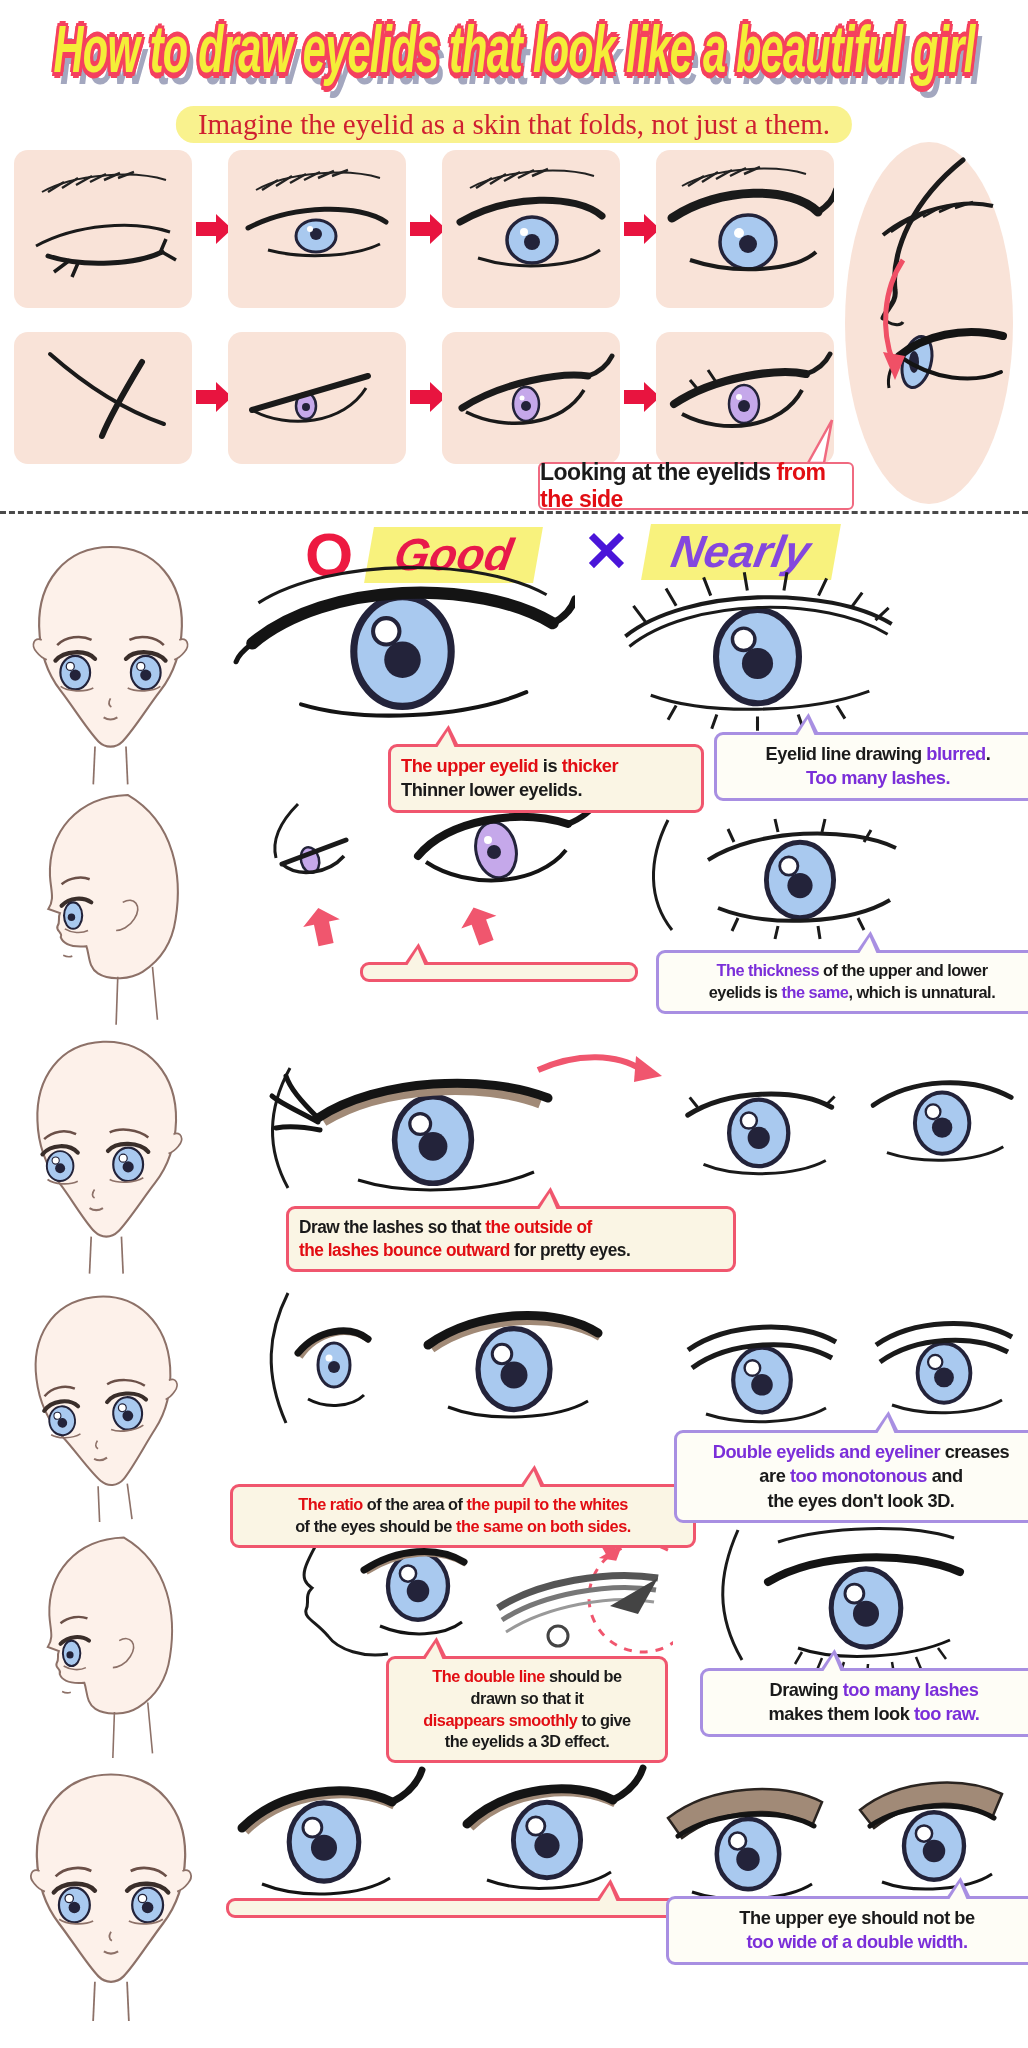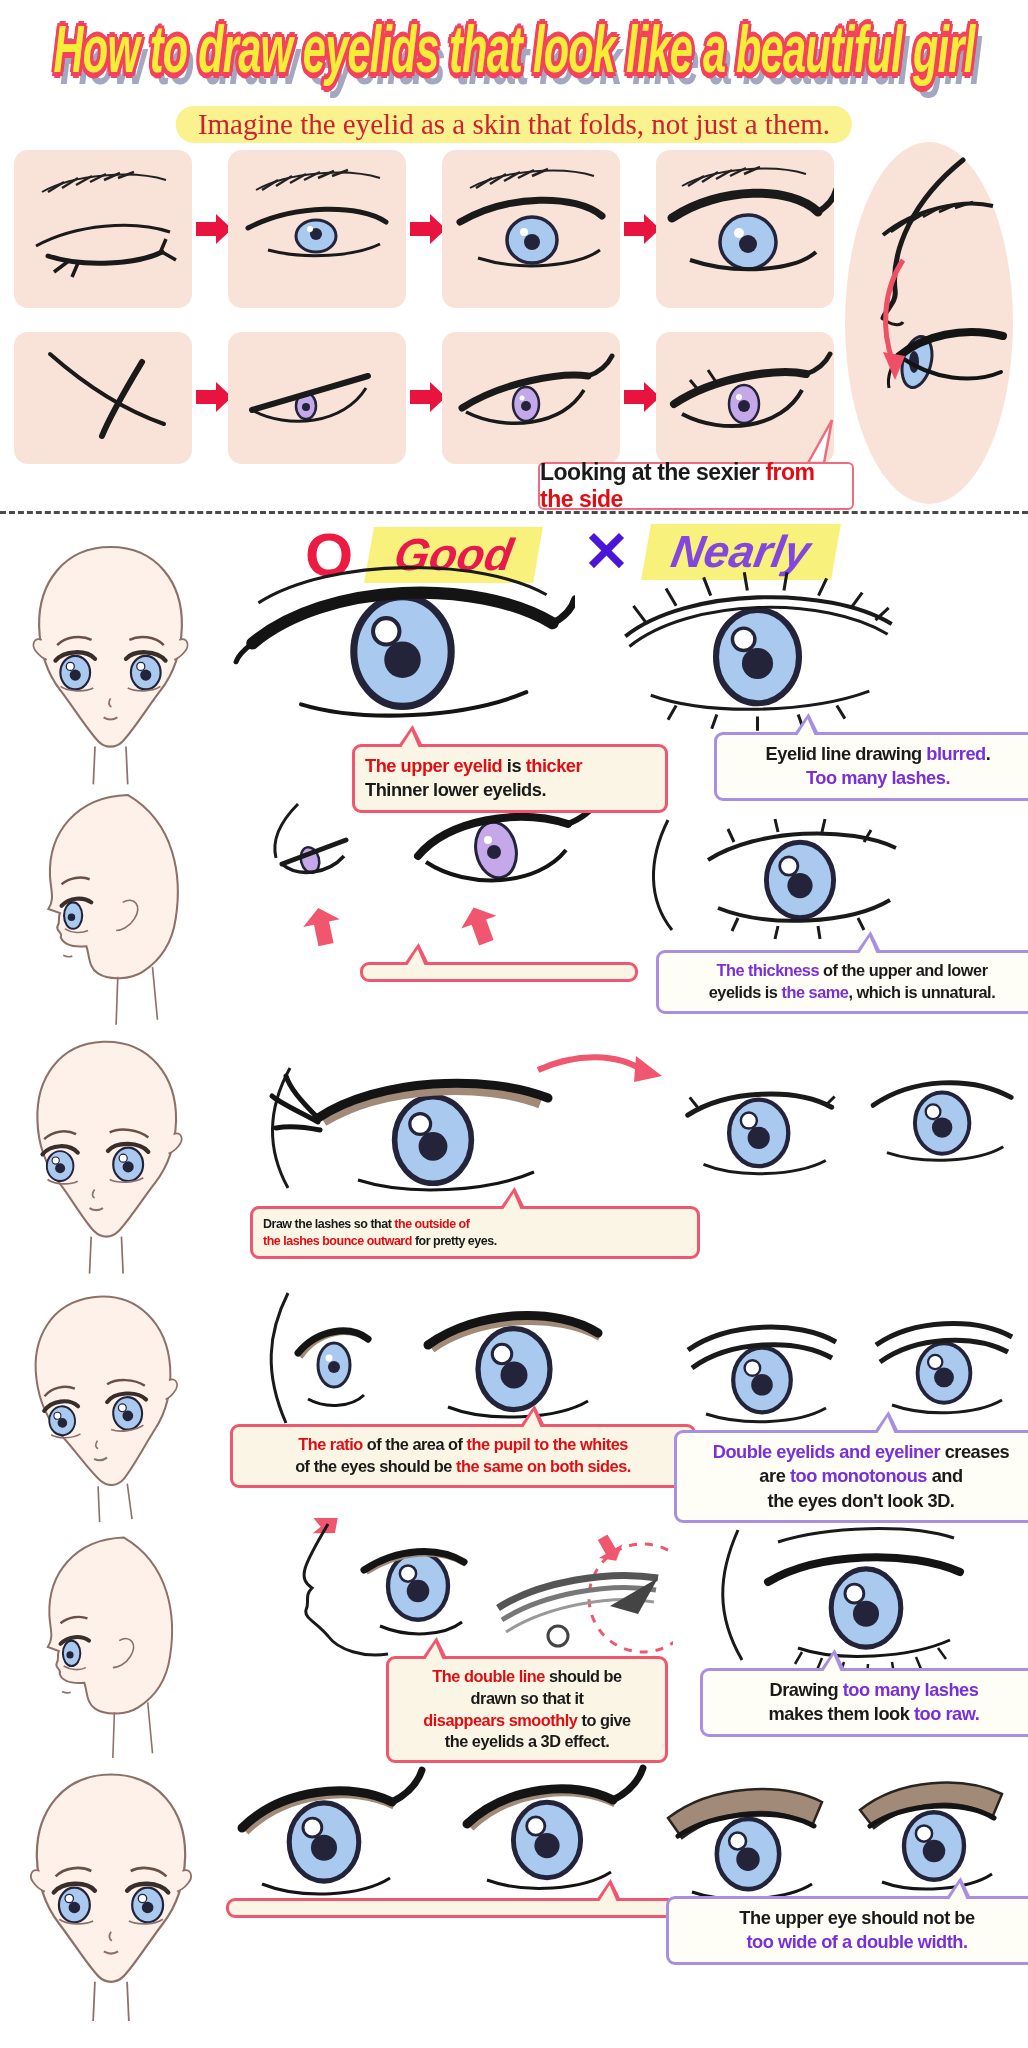--- a/index.html
+++ b/index.html
@@ -39,22 +39,22 @@
   .hdr-nearly .mark{font-size:56px;color:#4a15d9;}
   .hdr .lbl{font-size:45px;font-weight:900;font-style:italic;padding:2px 26px;
             background:#f8f27d;transform:skewX(-10deg);}
   .hdr-good .lbl{color:#e8194b;}
   .hdr-nearly .lbl{color:#8447de;}
   
   .callout{position:absolute;border-radius:9px;padding:7px 10px;font-weight:700;
            font-size:19px;line-height:1.28;letter-spacing:-0.5px;}
   .callout.good{background:#faf5e4;border:3px solid #f0566e;}
   .callout.nearly{background:#fefdf6;border:3px solid #a88fe2;}
-  .callout.al-left{text-align:left;} .callout.al-center{text-align:center;}
-  .callout.fs17{font-size:17px;} .callout.fs18{font-size:13px;}
+  .callout.al-left{text-align:left;margin-left:36px;} .callout.al-center{text-align:center;}
+  .callout.fs17{font-size:17px;} .callout.fs18{font-size:18px;}
   .rich-line{transform:scaleX(0.96);transform-origin:center;}
   .al-left .rich-line{transform-origin:left center;}
   .seg-red{color:#e20d13;} .seg-black{color:#1a1a1a;} .seg-purple{color:#7b2fd9;}
   .tail{position:absolute;top:-22px;width:0;height:0;
         border-left:8px solid transparent;border-right:18px solid transparent;
         transform:skewX(-18deg);}
   .tail.tg{border-bottom:22px solid #f0566e;}
   .tail.tn{border-bottom:22px solid #a88fe2;}
   .tail::after{content:"";position:absolute;left:-4px;top:6px;width:0;height:0;
                border-left:5px solid transparent;border-right:12px solid transparent;}
@@ -226,21 +226,21 @@
       <ellipse cx="71" cy="222" rx="5" ry="11" fill="#23233a"></ellipse>
       <path d="M160,196 C120,186 80,196 56,216" fill="none" stroke="#141414" stroke-width="8" stroke-linecap="round"></path>
       <path d="M56,216 C90,240 130,244 158,232" fill="none" stroke="#141414" stroke-width="4" stroke-linecap="round"></path>
       <path d="M56,216 C48,226 44,238 46,248" fill="none" stroke="#141414" stroke-width="3"></path>
       <path d="M60,120 C40,150 38,190 50,222" fill="none" stroke="#f05066" stroke-width="5"></path>
       <polygon points="40,212 52,240 62,216" fill="#f05066"></polygon>
     </svg>
   </div>
 
   <div class="side-label">
-    <span><span class="rich-line"><span class="seg-black">Looking at the sexier </span><span class="seg-red">from the side</span></span></span>
+    <span><span class="rich-line"><span class="seg-black">Looking at the eyelids </span><span class="seg-red">from the side</span></span></span>
   </div>
   <svg class="label-tail" width="44" height="46">
     <polygon points="8,45 32,2 24,45" fill="#fff" stroke="#f06a80" stroke-width="2.5"></polygon>
   </svg>
 
   <div class="dotted"></div>
 
   <div class="hdr hdr-good" style="left:305px;top:524px">
     <span class="mark">O</span>
     <span class="lbl">Good</span>
@@ -489,21 +489,21 @@
   </div>
 
   <div class="callout good al-left fs18" style="left:250px;top:1206px;width:424px">
     <span class="tail tg" style="left:250px"></span>
     <div>
         <div class="rich-line"><span class="seg-black">Draw the lashes so that </span><span class="seg-red">the outside of</span></div>
         <div class="rich-line"><span class="seg-red">the lashes bounce outward </span><span class="seg-black">for pretty eyes.</span></div>
       </div>
   </div>
 
-  <div class="callout good al-center fs17" style="left:230px;top:1424px;width:440px">
+  <div class="callout good al-center fs17" style="left:230px;top:1484px;width:440px">
     <span class="tail tg" style="left:290px"></span>
     <div>
         <div class="rich-line"><span class="seg-red">The ratio </span><span class="seg-black">of the area of </span><span class="seg-red">the pupil to the whites</span></div>
         <div class="rich-line"><span class="seg-black">of the eyes should be </span><span class="seg-red">the same on both sides.</span></div>
       </div>
   </div>
   <div class="callout nearly al-center" style="left:674px;top:1430px;width:348px">
     <span class="tail tn" style="left:200px"></span>
     <div>
         <div class="rich-line"><span class="seg-purple">Double eyelids and eyeliner </span><span class="seg-black">creases</span></div>

